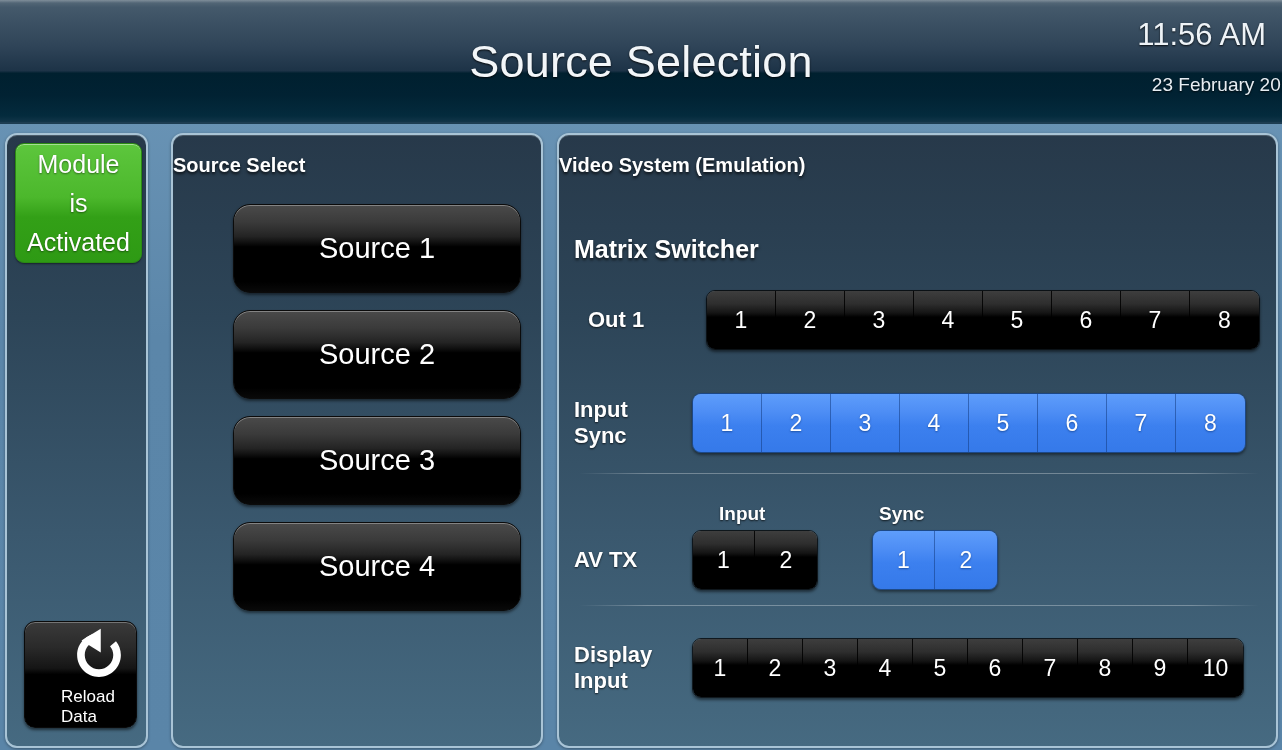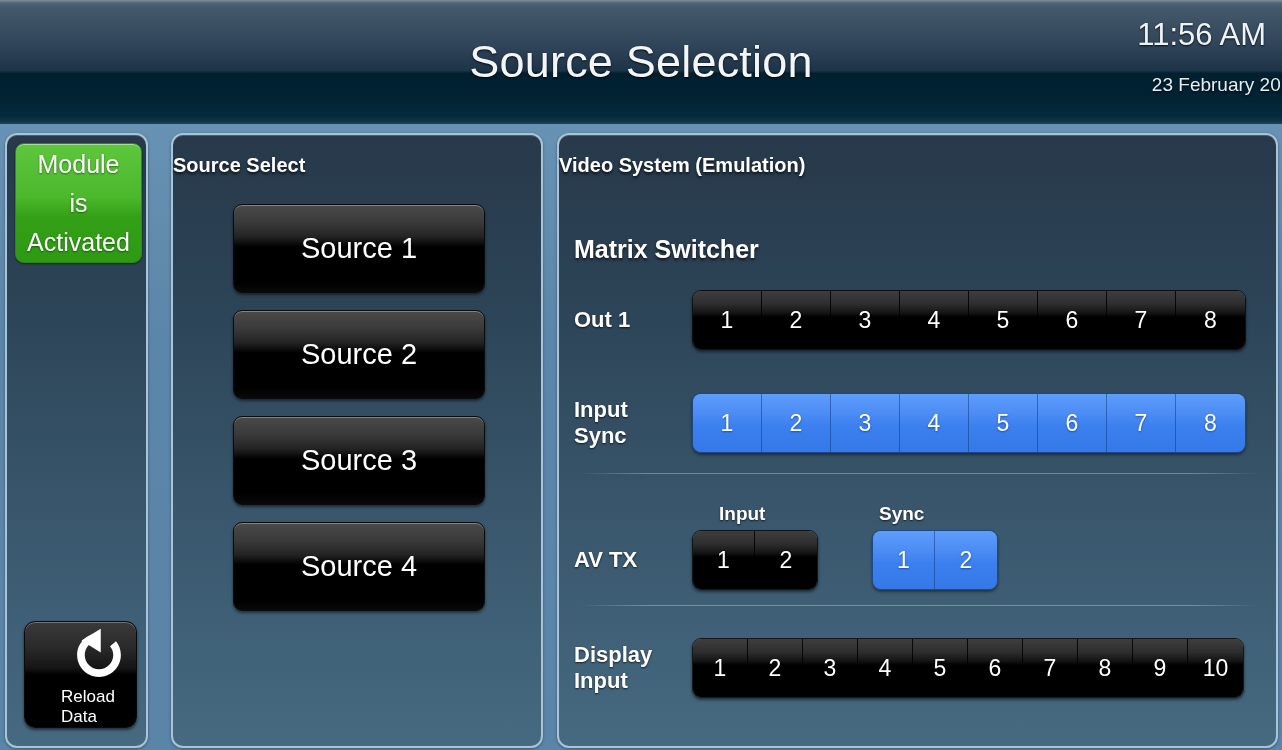--- a/index.html
+++ b/index.html
@@ -134,24 +134,24 @@
     text-shadow: 0 1px 1px rgba(0,0,0,0.8);
   }
 
   
   .source-list {
     position: absolute;
     left: 60px; top: 69px;
     width: 252px;
   }
   .source-button {
-    width: 252px;
+    width: 288px;
     height: 89px;
     margin-bottom: 17px;
-    border-radius: 9px;
+    border-radius: 17px;
     border: 1px solid #0b0b0b;
     background: linear-gradient(180deg, #4a4a4a 0%, #3a3a3a 20%, #242424 36%, #0a0a0a 45%, #000000 48%, #000000 88%, #090909 100%);
     box-shadow: inset 0 1px 0 rgba(255,255,255,0.32), 0 2px 3px rgba(0,0,0,0.5);
     display: flex;
     align-items: center;
     justify-content: center;
     color: #ffffff;
     font-size: 29px;
     text-shadow: 0 1px 2px rgba(0,0,0,0.9);
   }
@@ -270,21 +270,21 @@
     </div>
   </div>
 
   <div class="panel panel-video">
     <div class="panel-heading">Video System (Emulation)</div>
 
     <div class="vs-body">
 
       <div class="vs-subtitle">Matrix Switcher</div>
 
-      <div class="vs-row" style="left:15px; top:155px;">
+      <div class="vs-row" style="left:29px; top:155px;">
         <div class="vs-row-label">
           <div>Out 1</div>
         </div>
         <div class="seg-group">
           <div class="seg dark" style="width:69px;height:58px;">1</div>
           <div class="seg dark" style="width:69px;height:58px;">2</div>
           <div class="seg dark" style="width:69px;height:58px;">3</div>
           <div class="seg dark" style="width:69px;height:58px;">4</div>
           <div class="seg dark" style="width:69px;height:58px;">5</div>
           <div class="seg dark" style="width:69px;height:58px;">6</div>

